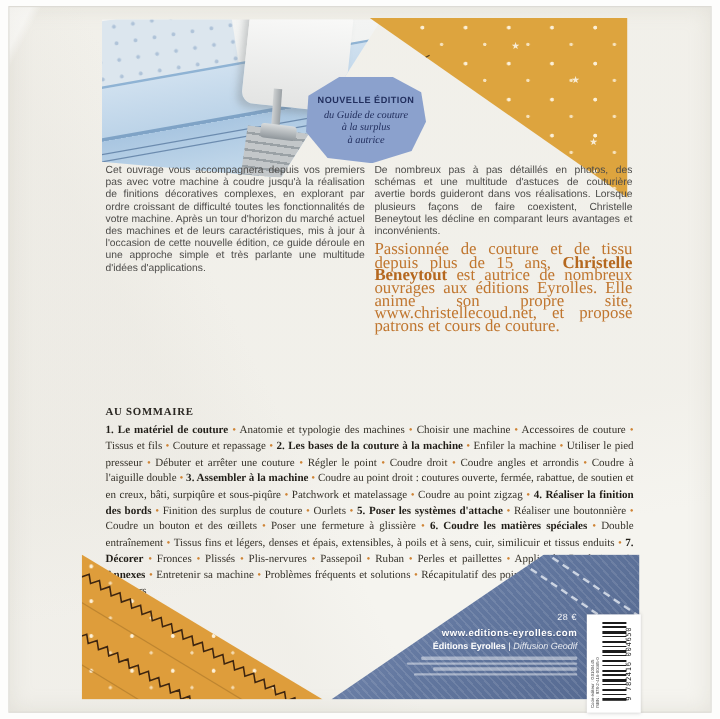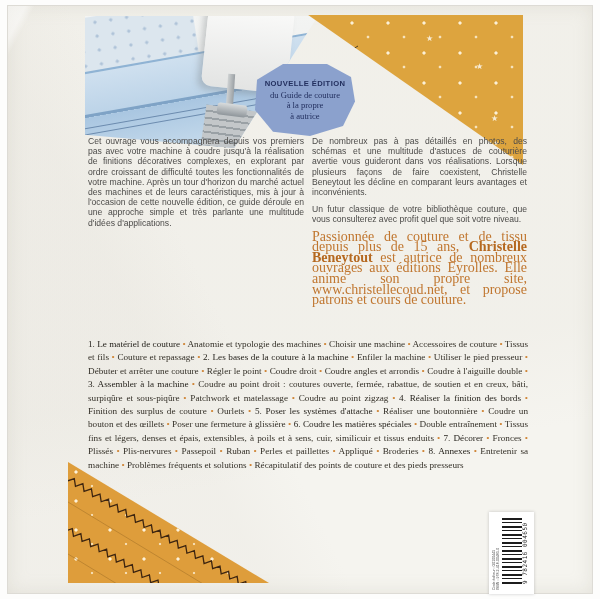--- a/index.html
+++ b/index.html
@@ -83,34 +83,34 @@
     font-size:6px;letter-spacing:.5px;color:#1c1c1c;white-space:nowrap;font-family:"DejaVu Sans Mono",monospace;}
   .bc-side{position:absolute;left:3px;top:78px;transform-origin:0 0;transform:rotate(-90deg);
     font-size:3.6px;color:#444;white-space:nowrap;line-height:4.4px;}
 
   
   .badge{position:absolute;left:255px;top:64px;width:100px;height:72px;z-index:5;
     clip-path:polygon(28% 0%,72% 0%,96% 18%,100% 52%,88% 86%,55% 100%,18% 94%,0% 64%,2% 22%);
     background:#8ba1cd;display:flex;flex-direction:column;align-items:center;justify-content:center;
     color:#222f5e;text-align:right;}
   .badge-l1{font-size:7.6px;font-weight:bold;letter-spacing:.4px;margin-bottom:2px;}
-  .badge-l2{font-family:"Liberation Serif",serif;font-size:8.6px;line-height:10.5px;}
+  .badge-l2{font-family:"Liberation Serif",serif;font-style:italic;font-size:8.6px;line-height:10.5px;}
 
   
   .col{position:absolute;top:136px;width:216px;color:#4c4b49;font-size:8.6px;line-height:10.2px;text-align:justify;}
   .col p{margin:0 0 7px 0;}
   .col-left{left:88px;}
   .col-right{left:312px;width:215px;}
   .bio{font-family:"Liberation Serif",serif;color:#c0762f;font-size:14px;line-height:10.6px;margin-top:11px;}
   .bio b{color:#b5681f;}
 
   .sommaire{position:absolute;left:88px;top:338px;width:440px;}
   .som-title{font-family:"Liberation Serif",serif;font-weight:bold;font-size:9px;letter-spacing:.6px;color:#2b2823;margin-bottom:4px;}
   .som-body{font-family:"Liberation Serif",serif;font-size:9.2px;line-height:13.4px;color:#343028;text-align:justify;}
-  .som-bold{font-weight:normal;color:#201d17;}
+  .som-bold{font-weight:bold;color:#201d17;}
   .sep{color:#cf8435;}
 </style>
 </head>
 <body>
 
 <div class="page">
   <div class="cover">
     <div class="wrinkle"></div>
   </div>
 
@@ -138,53 +138,67 @@
       <div class="tr-pull"></div>
     </div>
     <svg class="tr-thread" width="217" height="150">
       <path d="M38 85 q 14 -18 6 -34 q -6 -14 8 -20" stroke="#2e2418" stroke-width="1" fill="none" opacity=".8"></path>
     </svg>
   </div>
 
   <div class="badge">
     <div class="badge-l1">NOUVELLE ÉDITION</div>
     <div class="badge-l2">du Guide de couture</div>
-    <div class="badge-l2">à la propre</div>
+    <div class="badge-l2">à la surplus</div>
     <div class="badge-l2">à autrice</div>
   </div>
 
   <div class="col col-left">
     <p>Cet ouvrage vous accompagnera depuis vos premiers pas avec votre machine à coudre jusqu'à la réalisation de finitions décoratives complexes, en explorant par ordre croissant de difficulté toutes les fonctionnalités de votre machine. Après un tour d'horizon du marché actuel des machines et de leurs caractéristiques, mis à jour à l'occasion de cette nouvelle édition, ce guide déroule en une approche simple et très parlante une multitude d'idées d'applications.</p>
   </div>
 
   <div class="col col-right">
-    <p>De nombreux pas à pas détaillés en photos, des schémas et une multitude d'astuces de couturière avertie vous guideront dans vos réalisations. Lorsque plusieurs façons de faire coexistent, Christelle Beneytout les décline en comparant leurs avantages et inconvénients.</p>
-    <p>Un futur classique de votre bibliothèque couture, que vous consulterez avec profit quel que soit votre niveau.</p>
+    <p>De nombreux pas à pas détaillés en photos, des schémas et une multitude d'astuces de couturière avertie bords guideront dans vos réalisations. Lorsque plusieurs façons de faire coexistent, Christelle Beneytout les décline en comparant leurs avantages et inconvénients.</p>
     <p class="bio"><span>Passionnée de couture et de tissu depuis plus de 15 ans, </span><b>Christelle Beneytout</b><span> est autrice de nombreux ouvrages aux éditions Eyrolles. Elle anime son propre site, www.christellecoud.net, et propose patrons et cours de couture.</span></p>
   </div>
 
   <div class="sommaire">
+    <div class="som-title">AU SOMMAIRE</div>
     <div class="som-body"><span class="som-bold">1. Le matériel de couture</span><span class="sep"> • </span><span>Anatomie et typologie des machines</span><span class="sep"> • </span><span>Choisir une machine</span><span class="sep"> • </span><span>Accessoires de couture</span><span class="sep"> • </span><span>Tissus et fils</span><span class="sep"> • </span><span>Couture et repassage</span><span class="sep"> • </span><span class="som-bold">2. Les bases de la couture à la machine</span><span class="sep"> • </span><span>Enfiler la machine</span><span class="sep"> • </span><span>Utiliser le pied presseur</span><span class="sep"> • </span><span>Débuter et arrêter une couture</span><span class="sep"> • </span><span>Régler le point</span><span class="sep"> • </span><span>Coudre droit</span><span class="sep"> • </span><span>Coudre angles et arrondis</span><span class="sep"> • </span><span>Coudre à l'aiguille double</span><span class="sep"> • </span><span class="som-bold">3. Assembler à la machine</span><span class="sep"> • </span><span>Coudre au point droit : coutures ouverte, fermée, rabattue, de soutien et en creux, bâti, surpiqûre et sous-piqûre</span><span class="sep"> • </span><span>Patchwork et matelassage</span><span class="sep"> • </span><span>Coudre au point zigzag</span><span class="sep"> • </span><span class="som-bold">4. Réaliser la finition des bords</span><span class="sep"> • </span><span>Finition des surplus de couture</span><span class="sep"> • </span><span>Ourlets</span><span class="sep"> • </span><span class="som-bold">5. Poser les systèmes d'attache</span><span class="sep"> • </span><span>Réaliser une boutonnière</span><span class="sep"> • </span><span>Coudre un bouton et des œillets</span><span class="sep"> • </span><span>Poser une fermeture à glissière</span><span class="sep"> • </span><span class="som-bold">6. Coudre les matières spéciales</span><span class="sep"> • </span><span>Double entraînement</span><span class="sep"> • </span><span>Tissus fins et légers, denses et épais, extensibles, à poils et à sens, cuir, similicuir et tissus enduits</span><span class="sep"> • </span><span class="som-bold">7. Décorer</span><span class="sep"> • </span><span>Fronces</span><span class="sep"> • </span><span>Plissés</span><span class="sep"> • </span><span>Plis-nervures</span><span class="sep"> • </span><span>Passepoil</span><span class="sep"> • </span><span>Ruban</span><span class="sep"> • </span><span>Perles et paillettes</span><span class="sep"> • </span><span>Appliqué</span><span class="sep"> • </span><span>Broderies</span><span class="sep"> • </span><span class="som-bold">8. Annexes</span><span class="sep"> • </span><span>Entretenir sa machine</span><span class="sep"> • </span><span>Problèmes fréquents et solutions</span><span class="sep"> • </span><span>Récapitulatif des points de couture et des pieds presseurs</span></div>
   </div>
 
   <div class="photo photo-bl">
     <svg width="201" height="121">
       <g transform="translate(2,14) rotate(31)">
         <path d="M0 6 L5 0 L10 6 L15 0 L20 6 L25 0 L30 6 L35 0 L40 6 L45 0 L50 6 L55 0 L60 6 L65 0 L70 6 L75 0 L80 6 L85 0 L90 6 L95 0 L100 6 L105 0 L110 6 L115 0 L120 6 L125 0 L130 6 L135 0 L140 6 L145 0 L150 6 L155 0 L160 6 L165 0 L170 6 L175 0 L180 6 L185 0 L190 6 L195 0 L200 6 L205 0 L210 6 L215 0 L220 6 L225 0 L230 6" stroke="#3d2510" stroke-width="1.3" fill="none"></path>
       </g>
       <g transform="translate(0,64) rotate(31)">
         <path d="M0 6 L5 0 L10 6 L15 0 L20 6 L25 0 L30 6 L35 0 L40 6 L45 0 L50 6 L55 0 L60 6 L65 0 L70 6 L75 0 L80 6 L85 0 L90 6 L95 0 L100 6 L105 0 L110 6 L115 0 L120 6 L125 0 L130 6 L135 0 L140 6 L145 0 L150 6 L155 0 L160 6 L165 0 L170 6 L175 0 L180 6 L185 0 L190 6 L195 0 L200 6 L205 0 L210 6 L215 0 L220 6 L225 0 L230 6" stroke="#3d2510" stroke-width="1.3" fill="none"></path>
       </g>
       <g stroke="#a9762a" stroke-width="1" opacity=".6">
         <line x1="0" y1="40" x2="160" y2="137"></line>
         <line x1="0" y1="92" x2="90" y2="147"></line>
       </g>
     </svg>
   </div>
 
+  <div class="photo photo-br">
+    <div class="br-weave"></div>
+    <div class="br-stitch" style="left:150px;top:0px;transform:rotate(34deg)"></div>
+    <div class="br-stitch" style="left:185px;top:2px;transform:rotate(34deg);width:160px"></div>
+    <div class="denim-text">
+      <div class="dt-price">28 €</div>
+      <div class="dt-web">www.editions-eyrolles.com</div>
+      <div class="dt-pub"><b>Éditions Eyrolles</b> | <span class="dt-diff">Diffusion Geodif</span></div>
+      <div class="credit-line" style="width:130px"></div>
+      <div class="credit-line" style="width:142px"></div>
+      <div class="credit-line" style="width:120px"></div>
+      <div class="credit-line" style="width:136px"></div>
+    </div>
+  </div>
 
   <div class="barcode">
     <div class="bc-side">
       <div>Code éditeur : G0100445</div>
       <div>ISBN : 978-2-416-00465-0</div>
     </div>
     <div class="bc-bars"></div>
     <div class="bc-num">9 782416 004650</div>
   </div>
 </div>

